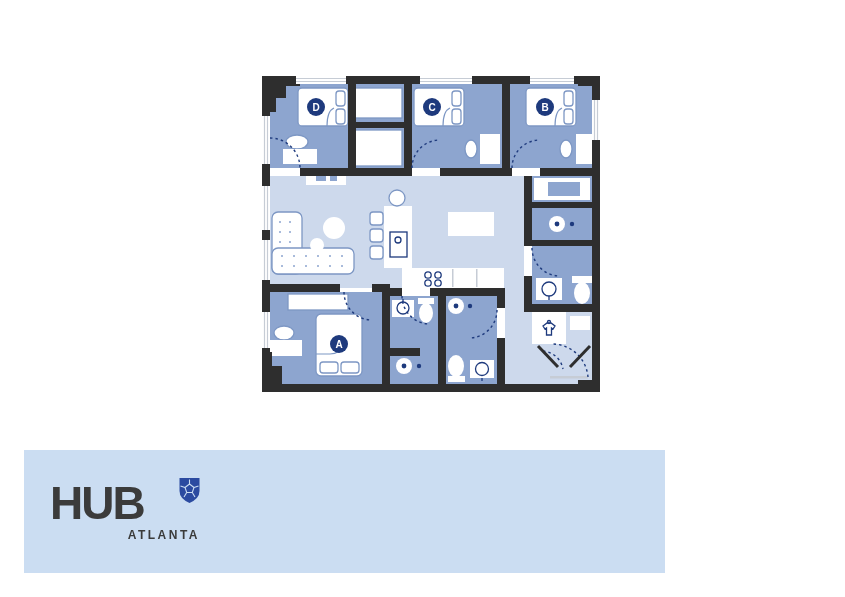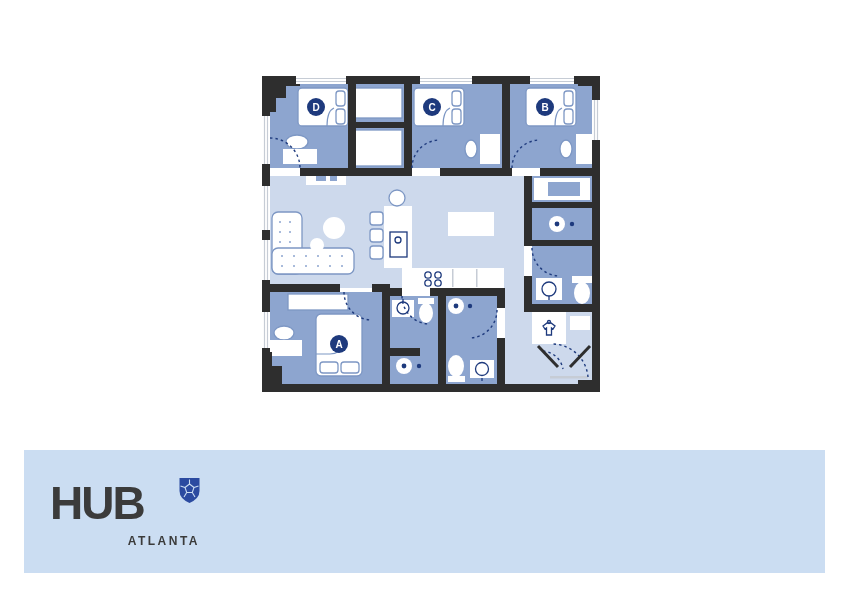--- a/index.html
+++ b/index.html
@@ -18,25 +18,25 @@
   .window{fill:#ffffff;}
   .window-line{stroke:var(--windowGray);stroke-width:1.2;}
   .arc{fill:none;stroke:var(--navy);stroke-width:1.4;stroke-dasharray:2.5 3;}
   .door-leaf{stroke:var(--wall);stroke-width:3;}
   .room-label-circle{fill:var(--navy);}
   .room-label-text{fill:#ffffff;font:bold 10px "Liberation Sans",sans-serif;text-anchor:middle;}
   .dot{fill:var(--floorDark);}
   .gray-line{fill:var(--windowGray);}
 
   
-  .band{position:absolute;left:24px;top:450px;width:801px;height:123px;background:var(--band);}
+  .band{position:absolute;left:24px;top:450px;width:641px;height:123px;background:var(--band);}
   .logo{position:absolute;left:26px;top:30px;width:150px;}
   .logo-word{font-weight:bold;font-size:46px;line-height:1;letter-spacing:-2px;color:var(--logoDark);display:inline-block;}
   .logo-shield{position:absolute;left:128px;top:-3px;}
-  .logo-city{margin-top:8px;text-align:right;font-weight:bold;font-size:12px;letter-spacing:2.5px;color:var(--logoDark);}
+  .logo-city{margin-top:2px;text-align:right;font-weight:bold;font-size:12px;letter-spacing:2.5px;color:var(--logoDark);}
   .unit-info{position:absolute;left:191px;top:42px;}
   .unit-type{font-weight:bold;font-size:17px;color:var(--brandBlue);}
   .unit-area{margin-top:7px;font-weight:bold;font-size:12.5px;letter-spacing:0.5px;color:var(--sqftGray);}
 </style>
 </head>
 <body>
 
 <svg class="plan-svg" width="845" height="597" viewBox="0 0 845 597">
 
   <g>

